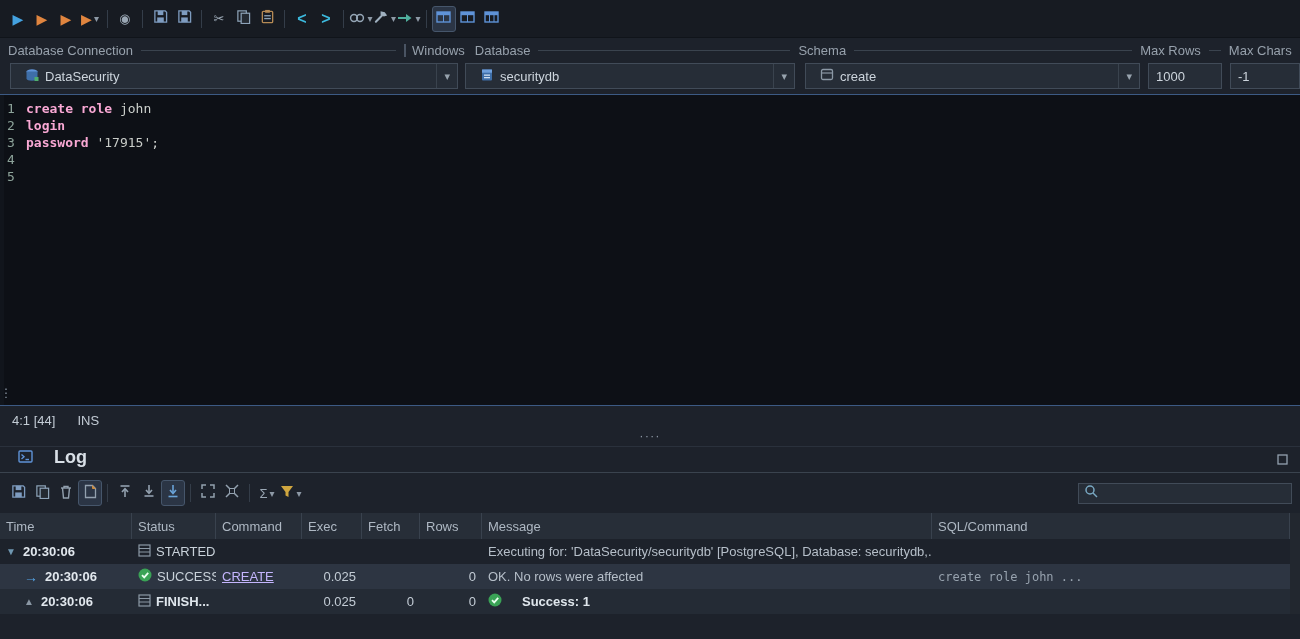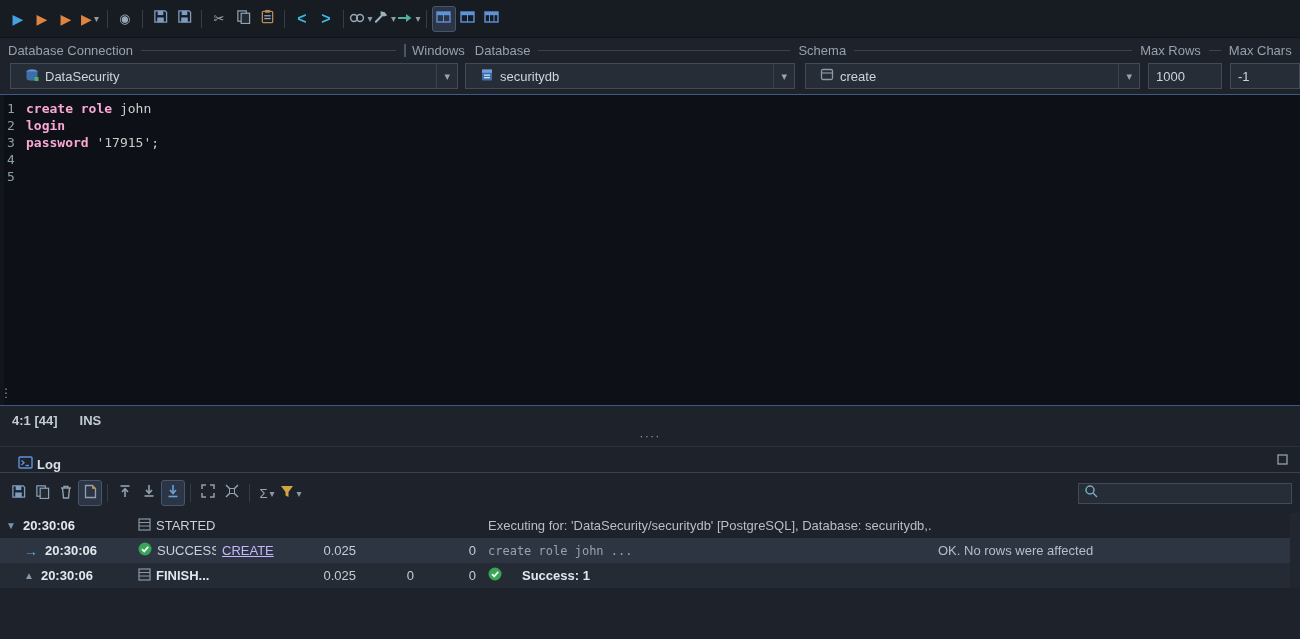--- a/index.html
+++ b/index.html
@@ -50,31 +50,31 @@
   .codeline { display:flex; white-space:pre; }
   .ln { flex:0 0 20px; color:#8da39a; padding-left:7px; }
   .code { padding-left:6px; color:#ccd0cc; }
   .kw { color:#f9a8d4; font-weight:bold; }
   .str { color:#c8ccc8; }
   .handle { position:absolute; left:0; bottom:6px; color:#8d99a6; font-size:12px; line-height:1; }
 
   
   .statusbar { position:absolute; top:407px; left:0; width:100%; height:26px; display:flex; align-items:center;
                padding:0 10px 0 12px; font-size:13px; color:#c3ccd5; }
-  .statusbar .left { display:flex; gap:22px;font-weight:bold; }
+  .statusbar .left { display:flex; gap:22px; }
   .statusbar .right { margin-left:auto; display:flex; gap:24px; }
 
   
   .splitter { position:absolute; top:428px; height:16px; width:100%; text-align:center; color:#8a95a2;
               font-size:13px; letter-spacing:1px; line-height:16px; }
 
   
   .log { position:absolute; top:446px; left:0; width:100%; height:193px; background:#1d222b; border-top:1px solid #2a313c; }
   .tabbar { height:26px; display:flex; align-items:center; border-bottom:1px solid #3a434e; padding:0 8px; }
-  .tab { display:flex; align-items:flex-end; gap:4px; font-size:13px; font-weight:bold; color:#d9e0e7; padding:0 10px; height:100%; }
+  .tab { display:flex; align-items:flex-start; gap:21px; font-size:18px; font-weight:bold; color:#d9e0e7; padding:0 10px; height:100%; }
   .maxbtn { margin-left:auto; display:flex; align-items:center; margin-right:4px; }
   .log-toolbar { height:40px; display:flex; align-items:center; padding:0 6px; }
   .search { margin-left:auto; width:214px; height:21px; background:#262d37; border:1px solid #414b58;
             display:flex; align-items:center; padding:0 5px; margin-right:2px; gap:4px; }
   .search input { flex:1; background:transparent; border:none; outline:none; color:#ccd4dc; font-size:12px;
                   font-family:"Liberation Sans", sans-serif; }
 
   
   .grid { display:grid; grid-template-columns:132px 84px 86px 60px 58px 62px 450px 358px 10px; }
   .thead { height:26px; background:#272e38; font-size:13px; color:#aeb8c3; }
@@ -381,20 +381,37 @@
         </span>
       <div class="search">
         <span><svg width="14" height="14">
               <circle cx="6" cy="6" r="4" fill="none" stroke="#79a8c2" stroke-width="1.5"></circle>
               <path d="M9 9 L13 13" stroke="#79a8c2" stroke-width="1.5"></path>
             </svg></span>
         <input value="" style="">
       </div>
     </div>
 
+    <div class="grid thead">
+      <div>Time</div>
+      <div>Status</div>
+      <div>Command</div>
+      <div>Exec</div>
+      <div>Fetch</div>
+      <div>Rows</div>
+      <div>Message</div>
+      <div>SQL/Command</div>
+      <div class="sb">
+          <svg width="8" height="8">
+            <rect x="0" y="0" width="8" height="2" fill="#8b98a5"></rect>
+            <rect x="0" y="3" width="8" height="2" fill="#8b98a5"></rect>
+            <rect x="0" y="6" width="8" height="2" fill="#8b98a5"></rect>
+          </svg>
+        </div>
+    </div>
 
     <div class="grid row r1">
       <div class="cell time">
           <span class="tri-down">▼</span>
           <span>20:30:06</span>
         </div>
       <div class="cell statcell">
           <span><svg width="13" height="13">
               <rect x="1" y="1" width="11" height="11" fill="none" stroke="#8b98a5" stroke-width="1.2"></rect>
               <line x1="1" y1="4.5" x2="12" y2="4.5" stroke="#8b98a5"></line>
@@ -422,22 +439,22 @@
               <path d="M4 7.2 L6.2 9.4 L10.2 4.8" fill="none" stroke="#eafff0" stroke-width="1.8"></path>
             </svg></span>
           <span>SUCCESS</span>
         </div>
       <div class="cell">
           <span class="link">CREATE</span>
         </div>
       <div class="cell num">0.025</div>
       <div class="cell num"></div>
       <div class="cell num">0</div>
+      <div class="cell msg">OK. No rows were affected</div>
       <div class="cell mono">create role john ...</div>
-      <div class="cell msg">OK. No rows were affected</div>
       <div class="cell sb"></div>
     </div>
 
     <div class="grid row r3">
       <div class="cell time ind">
           <span class="tri-up">▲</span>
           <span>20:30:06</span>
         </div>
       <div class="cell statcell">
           <span><svg width="13" height="13">

